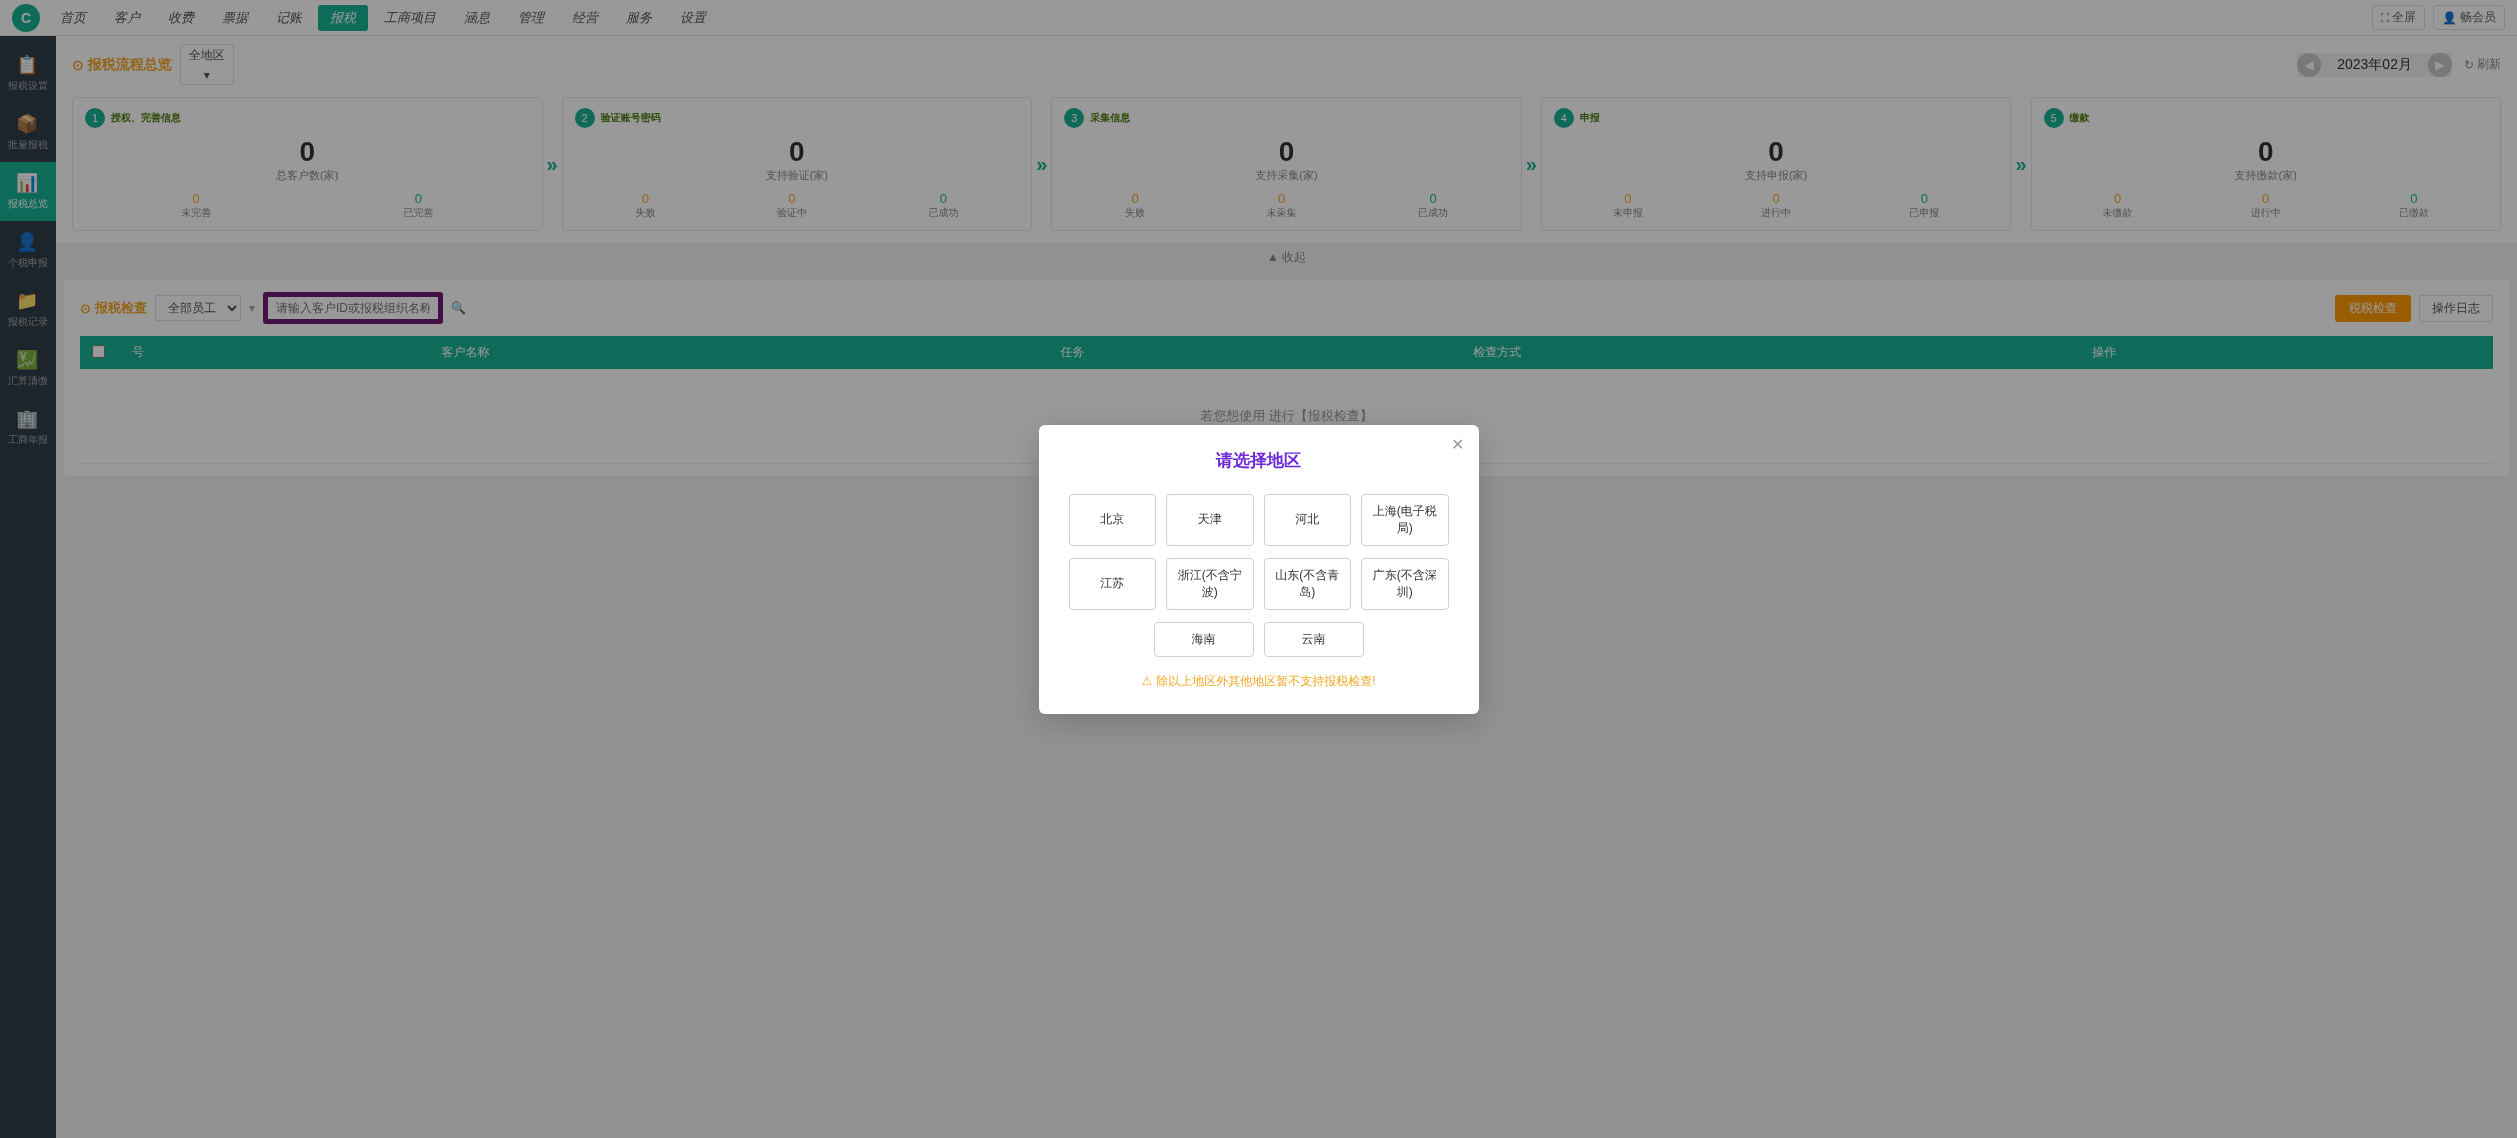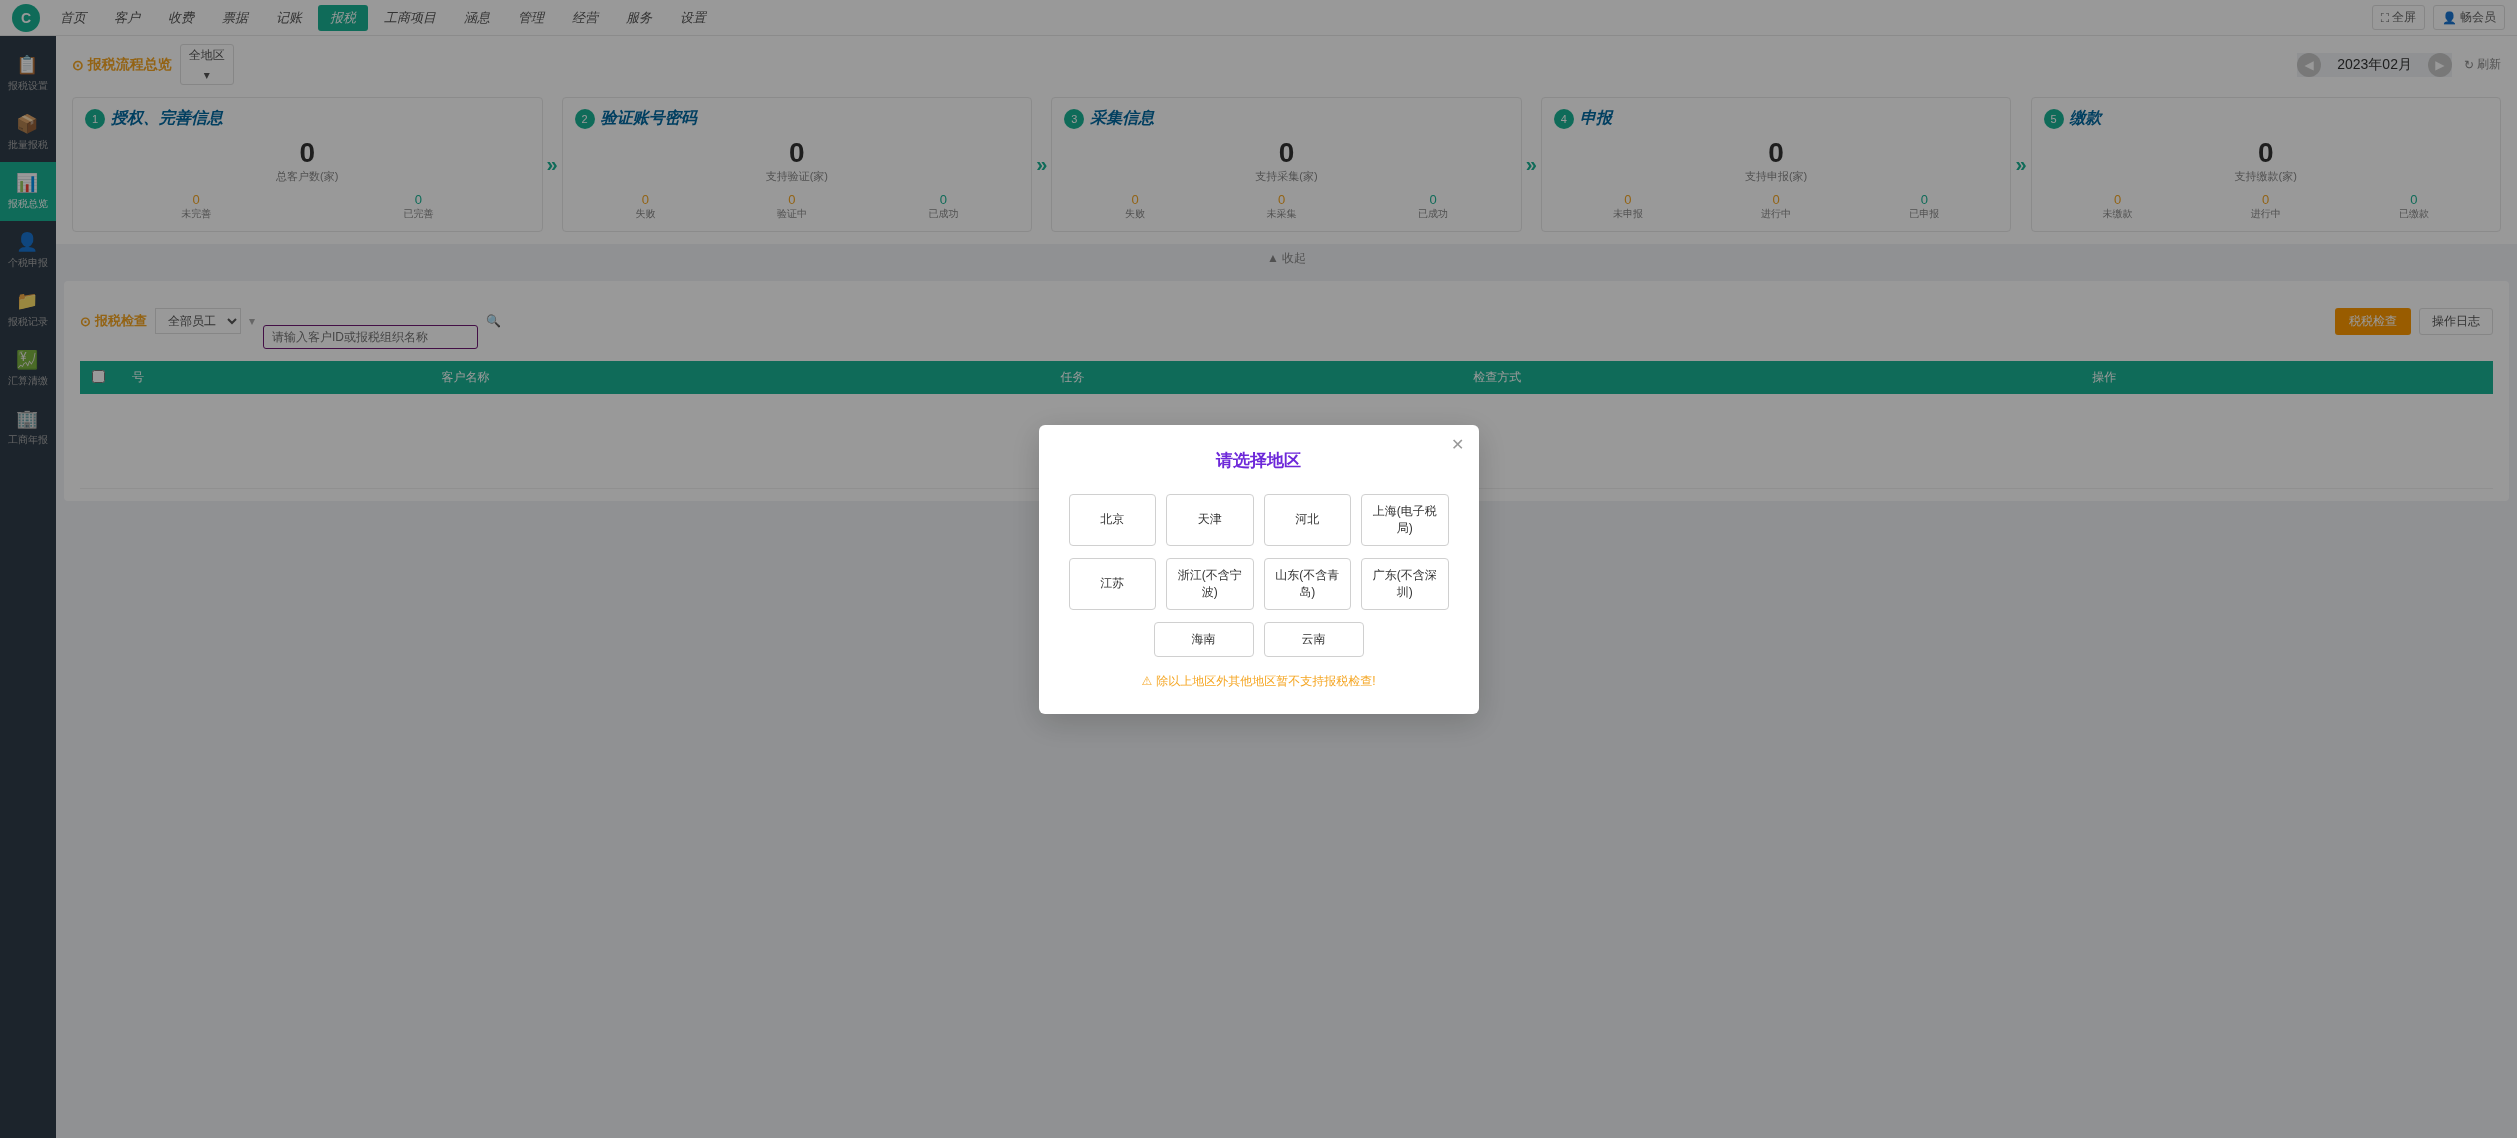--- a/index.html
+++ b/index.html
@@ -109,21 +109,21 @@
     }
     .flow-step-header {
       display: flex; align-items: center; gap: 6px; margin-bottom: 8px;
     }
     .step-num {
       width: 20px; height: 20px; border-radius: 50%;
       background: #1ab394; color: #fff;
       display: flex; align-items: center; justify-content: center;
       font-size: 11px;
     }
-    .step-title { font-size: 16px; font-weight: bold; color: #0369a1; font-style: italic; }
+    .step-title { font-size: 10px; font-weight: bold; color: #4d7c0f; }
     .step-count { font-size: 28px; font-weight: bold; color: #333; text-align: center; }
     .step-label { font-size: 11px; color: #888; text-align: center; }
     .step-stats {
       display: flex; justify-content: space-around; margin-top: 8px;
     }
     .step-stat { text-align: center; }
     .step-stat-num { font-size: 13px; color: #f5a623; }
     .step-stat-num.success { color: #1ab394; }
     .step-stat-label { font-size: 10px; color: #888; }
     .arrow-right {
@@ -159,22 +159,22 @@
       display: flex; align-items: center; gap: 4px;
     }
     .filter-row {
       display: flex; align-items: center; gap: 8px;
     }
     .filter-select {
       padding: 4px 8px; border: 1px solid #e0e0e0; border-radius: 0;
       font-size: 12px; color: #555; background: #fff; cursor: pointer;
     }
     .filter-input {
-      padding: 4px 8px; border: 1px solid #701a75; border-radius: 3px;
-      font-size: 12px; width: 215px; margin-top: 32px;
+      padding: 4px 8px; border: 5px solid #701a75; border-radius: 3px;
+      font-size: 12px; width: 180px;
     }
     .btn-primary {
       padding: 4px 14px; background: #ff9a00; color: #fff;
       border: none; border-radius: 3px; cursor: pointer; font-size: 12px;
     }
     .btn-secondary {
       padding: 4px 12px; background: #fff; color: #555;
       border: 1px solid #e0e0e0; border-radius: 3px; cursor: pointer; font-size: 12px;
     }
 

